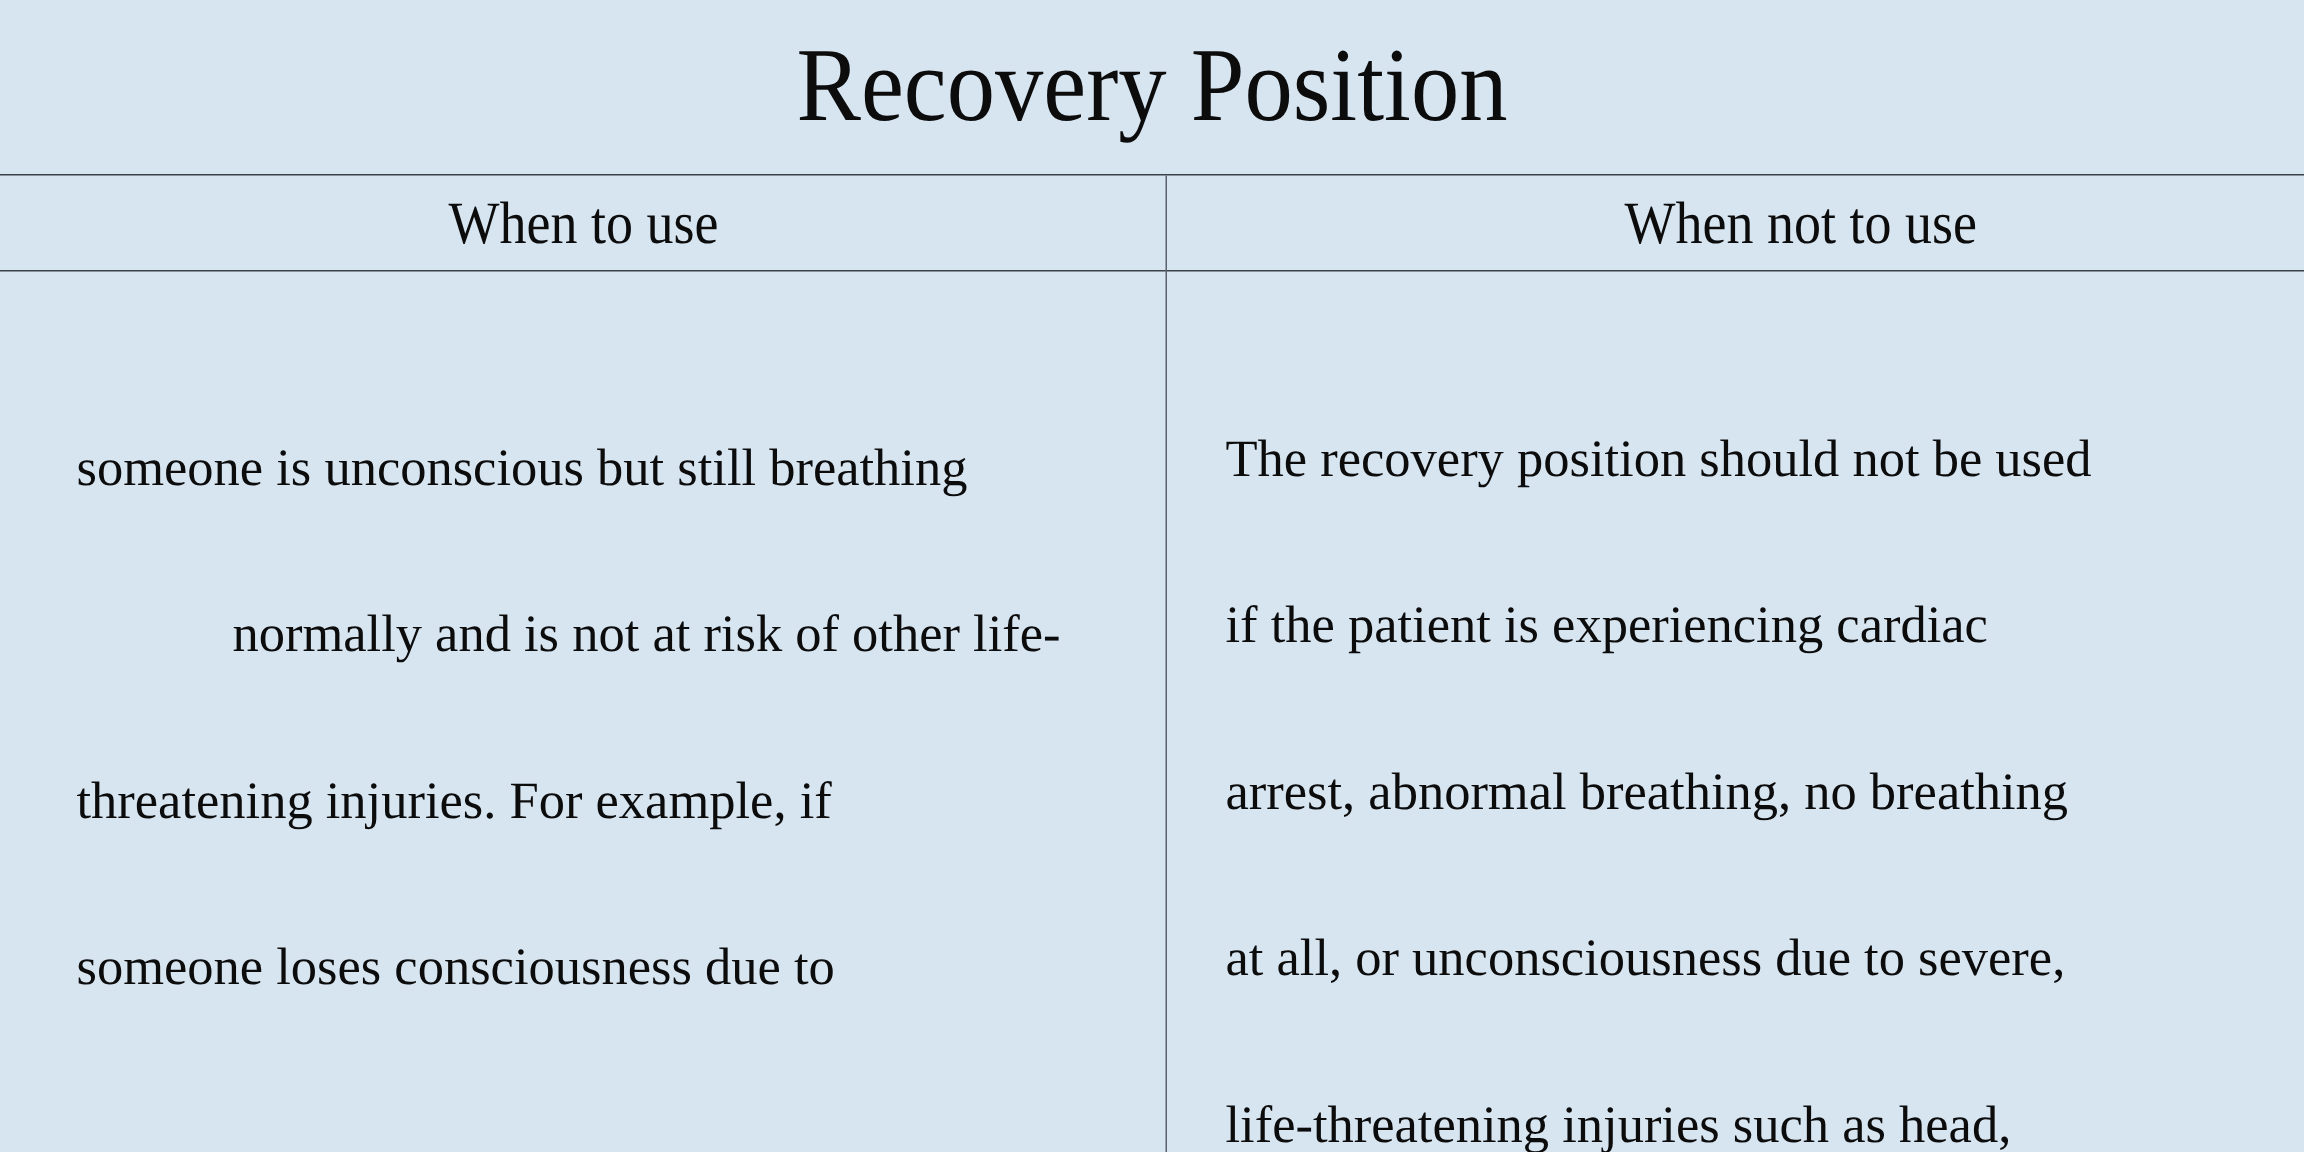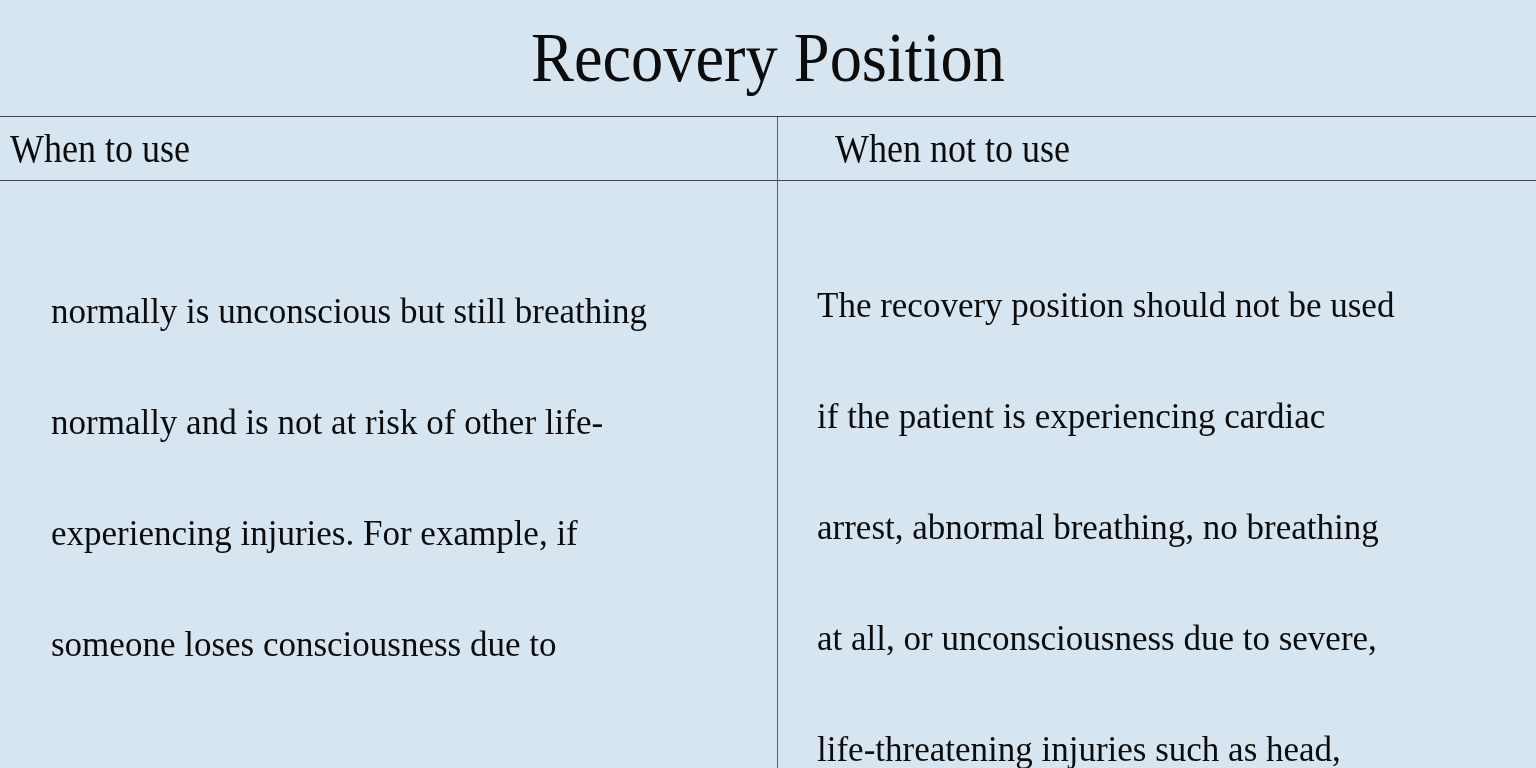--- a/index.html
+++ b/index.html
@@ -44,20 +44,21 @@
       width: 1px;
       height: 651px;
       background: #59626b;
     }
     .col-head {
       position: absolute;
       top: 117px;
       height: 63px;
       display: flex;
       align-items: center;
+      justify-content: center;
       font-size: 40px;
     }
     .col-head.left { left: 0; width: 777px; }
     .col-head.right { left: 822px; width: 758px; }
     .col-head span { display: inline-block; transform: scaleX(0.9); }
     .body-text {
       position: absolute;
       font-size: 35px;
       line-height: 55.5px;
       white-space: pre-line;
@@ -79,23 +80,23 @@
 <div class="vline"></div>
 
 <div class="col-head left">
   <span>When to use</span>
 </div>
 <div class="col-head right">
   <span>When not to use</span>
 </div>
 
 <div class="body-text left" style="transform: scaleX(1);">
-  <span class="line" style="display: block;">normally is unconscious but still breathing</span>
-  <span class="line" style="display: block;">normally and is not at risk of other life-</span>
-  <span class="line" style="display: block;">experiencing injuries. For example, if</span>
+  <span class="line" style="display: block;">someone is unconscious but still breathing</span>
+  <span class="line" style="display: block; text-align: center;">normally and is not at risk of other life-</span>
+  <span class="line" style="display: block;">threatening injuries. For example, if</span>
   <span class="line" style="display: block;">someone loses consciousness due to</span>
   
   
   
   
 </div>
 
 <div class="body-text right" style="transform: scaleX(1);">
   <span class="line" style="display: block;">The recovery position should not be used</span>
   <span class="line" style="display: block;">if the patient is experiencing cardiac</span>

